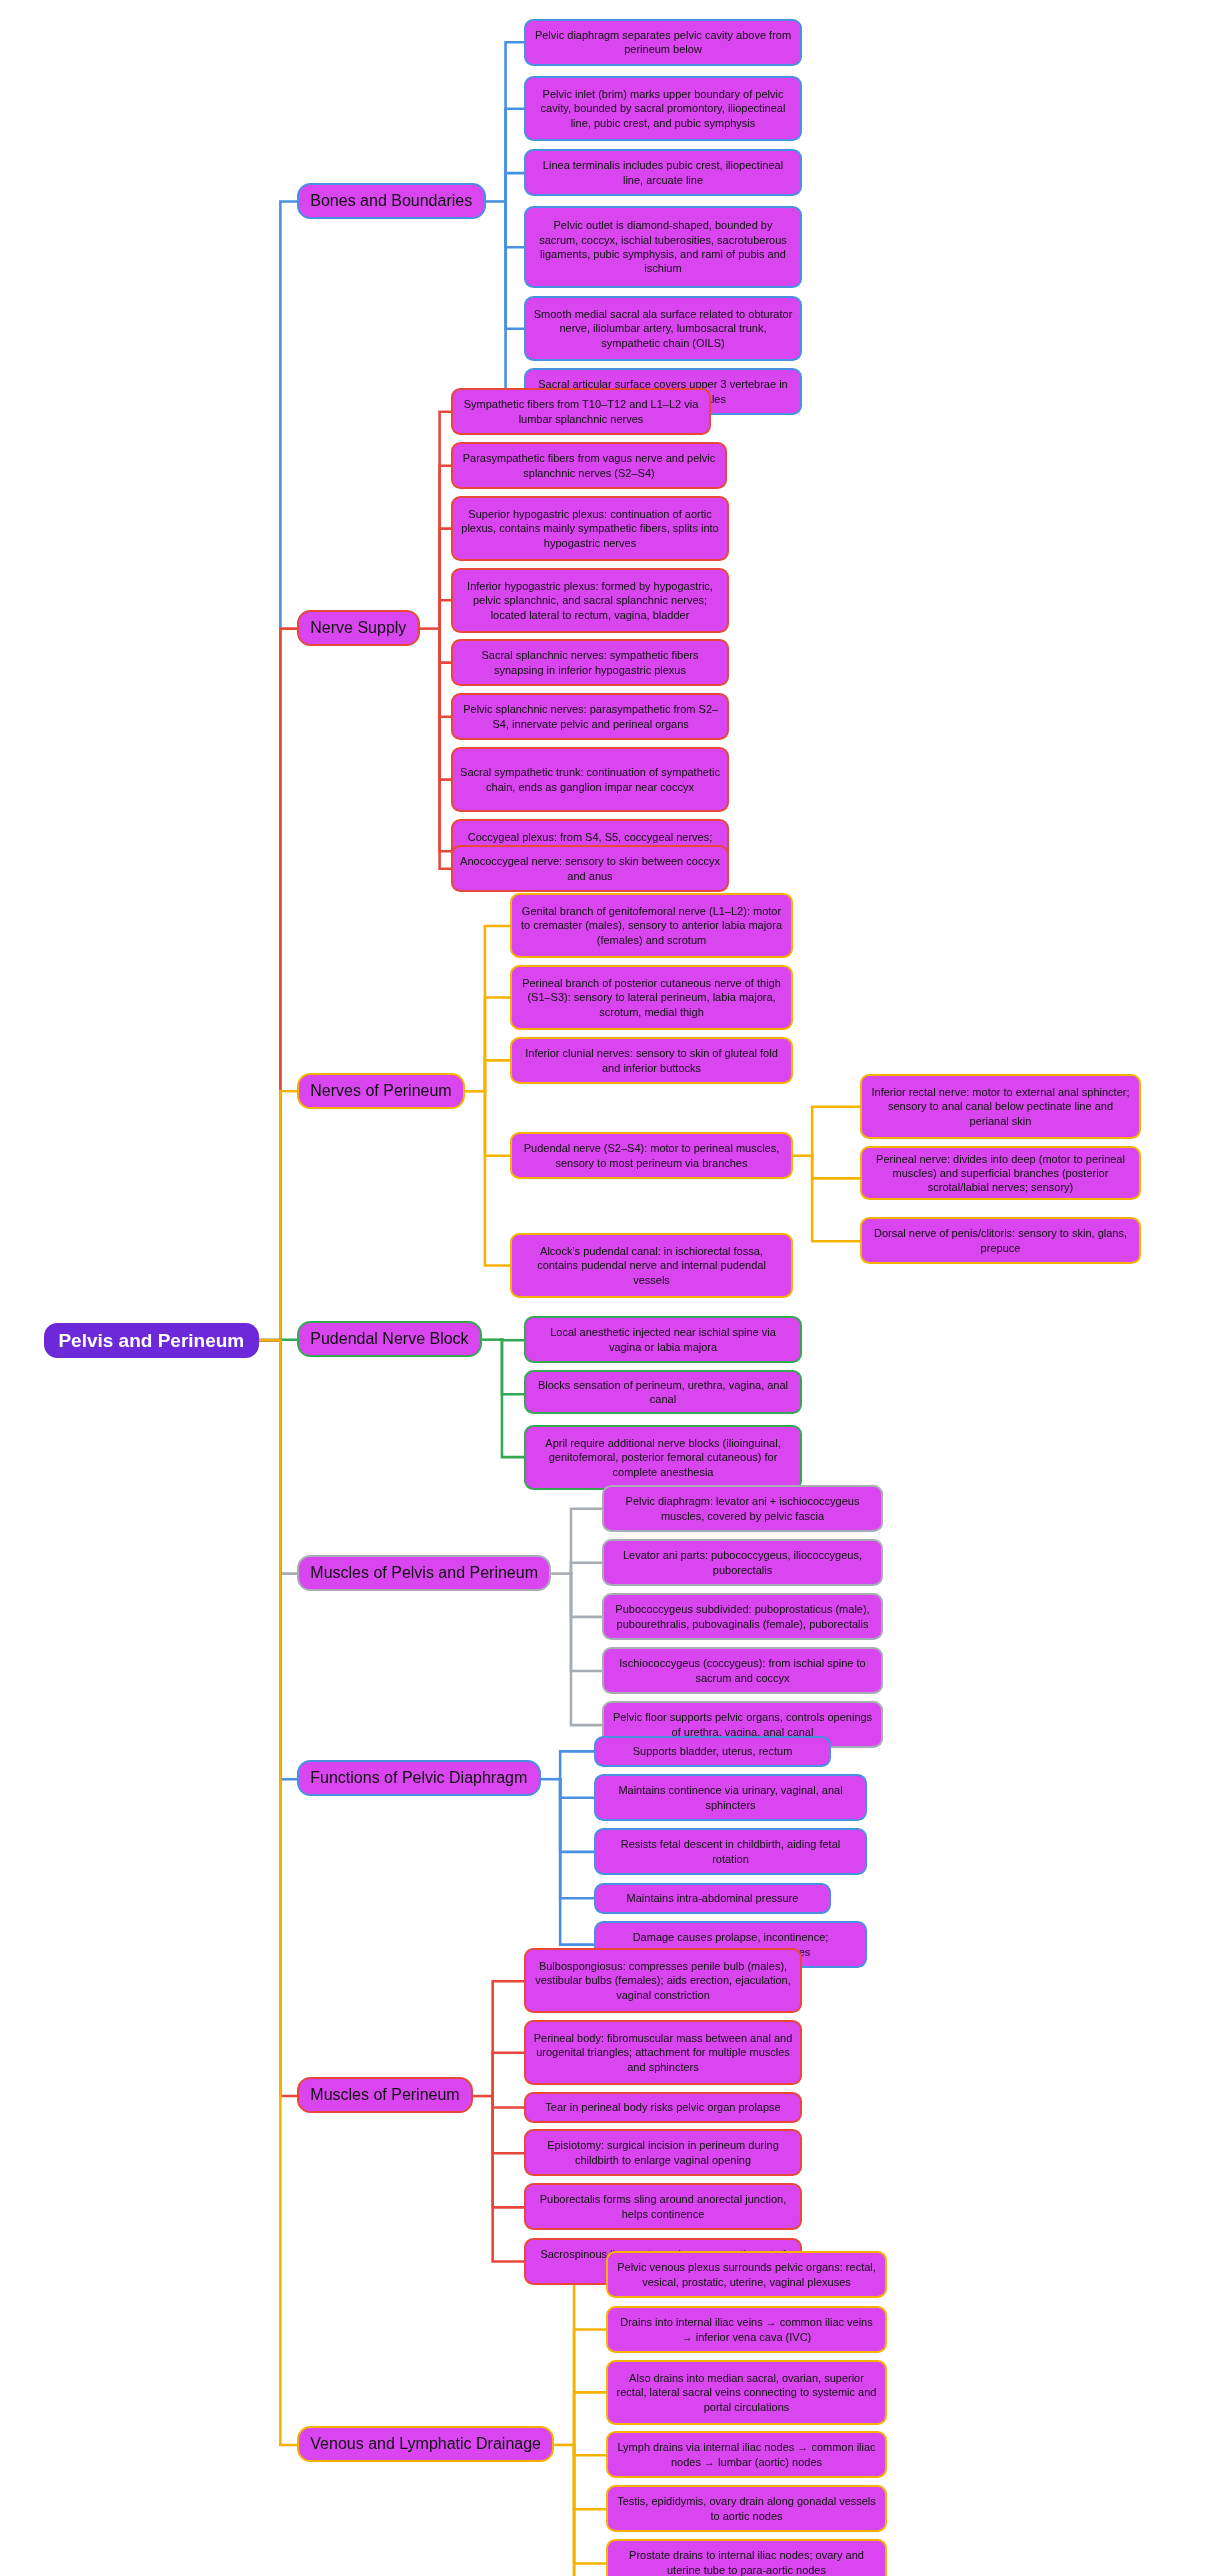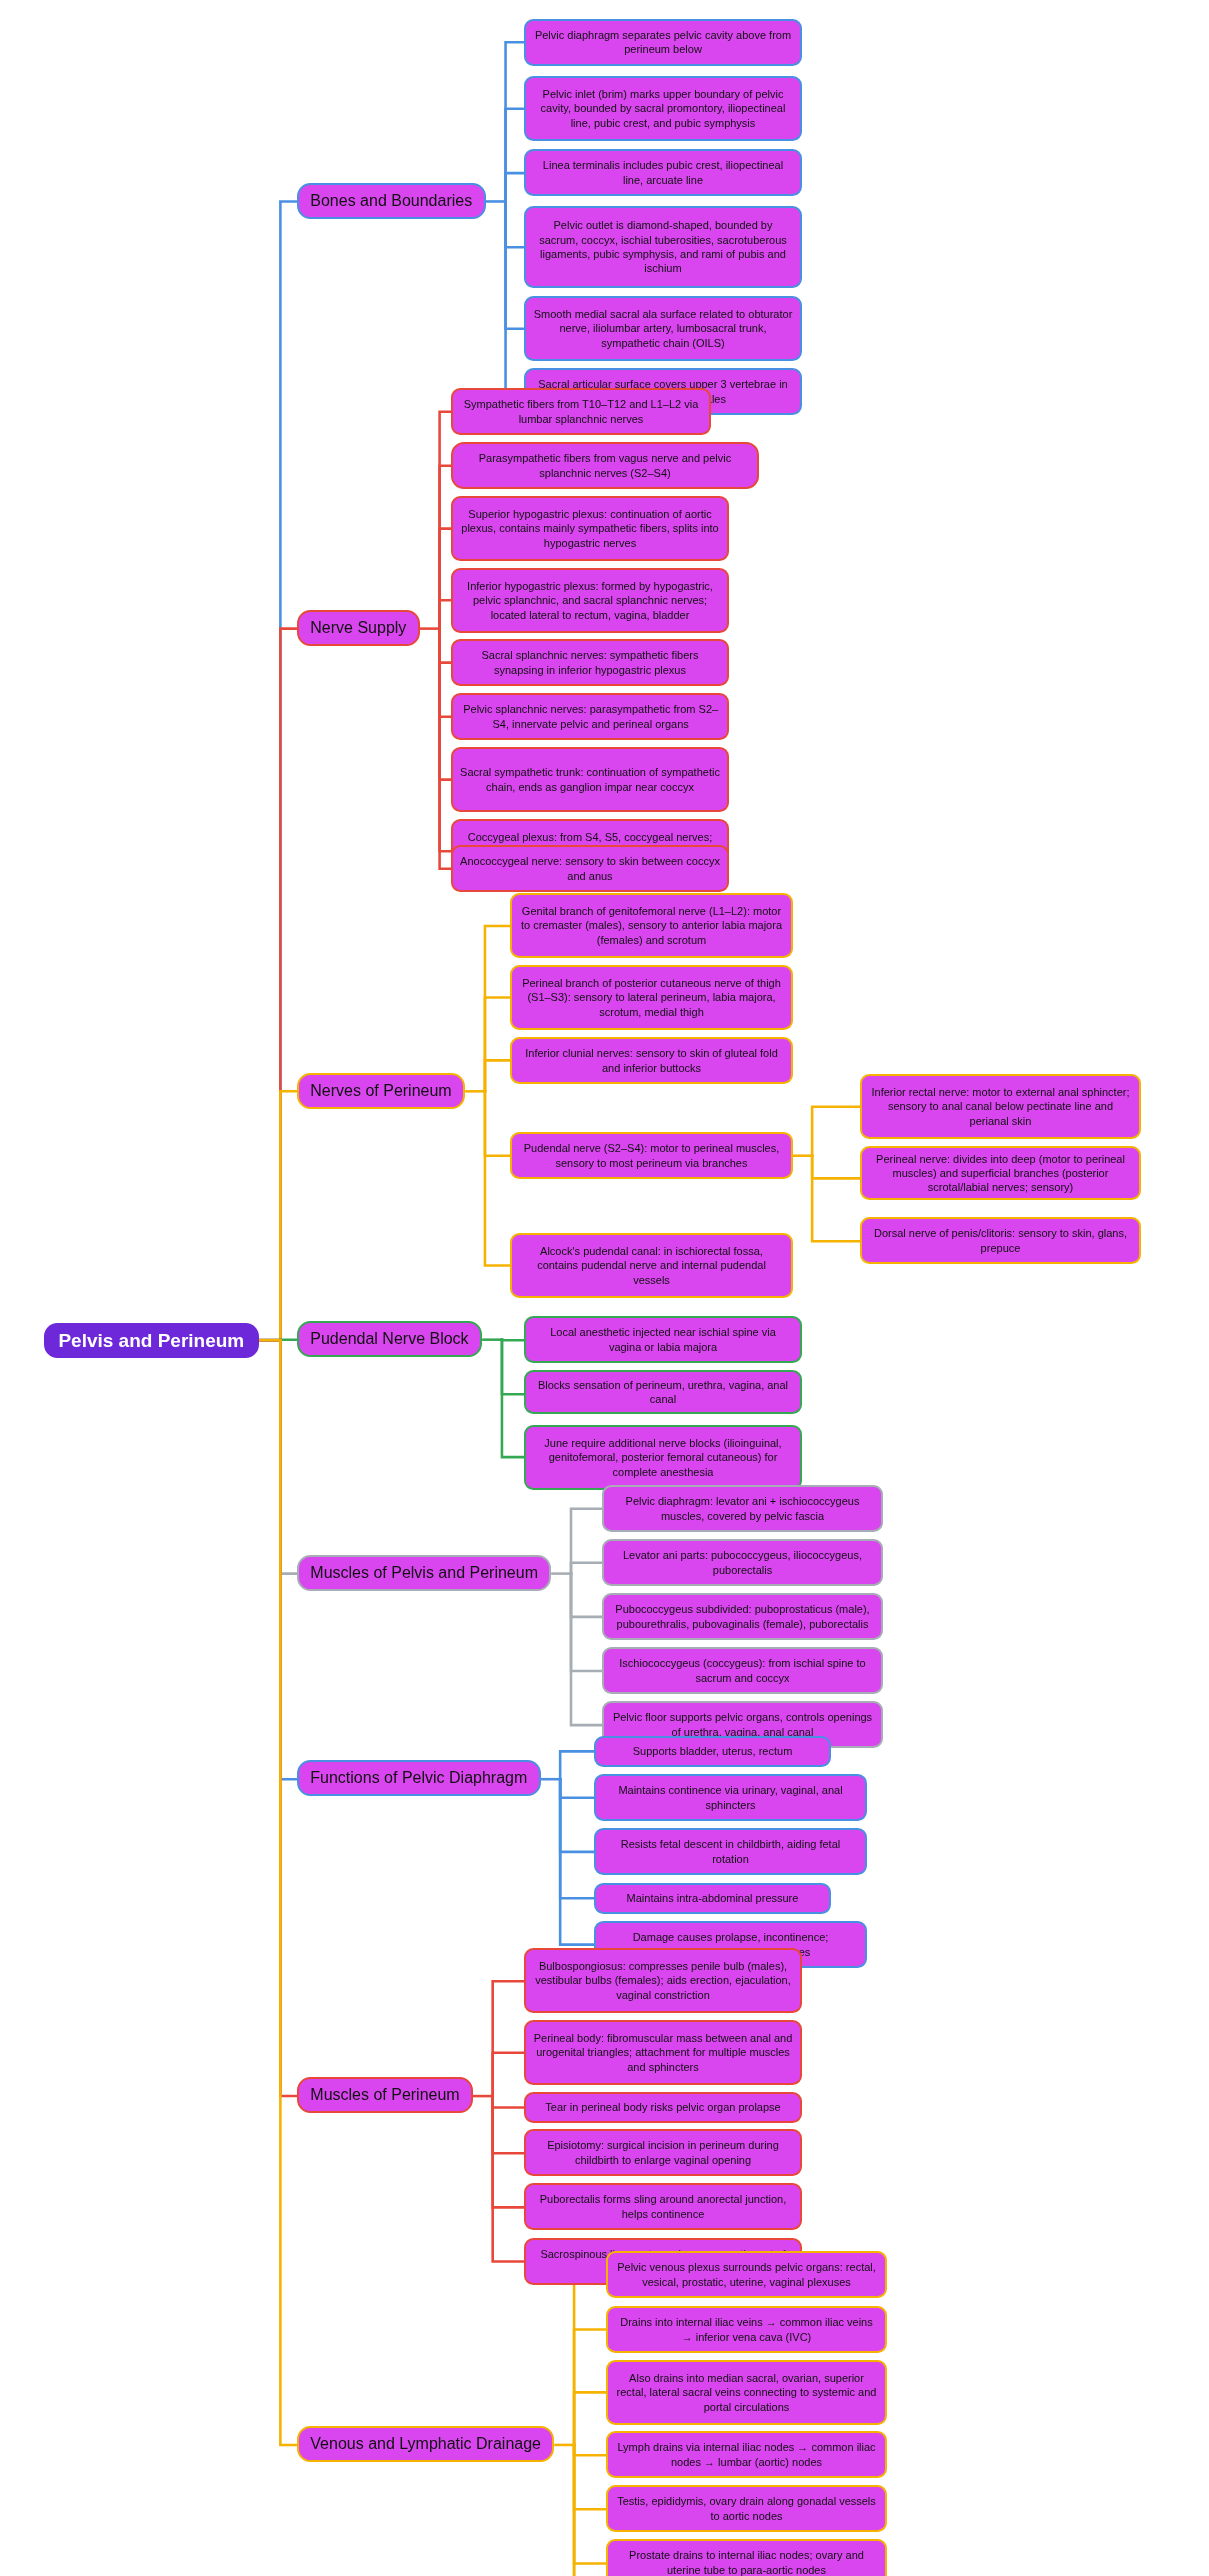--- a/index.html
+++ b/index.html
@@ -163,42 +163,42 @@
   <div class="node branch-node c-amber" style="left:297px; top:2426px;">Venous and Lymphatic Drainage</div>
 
   <div class="node leaf-node c-blue" style="left:524px; top:18.5px; width:278px; height:47px;">Pelvic diaphragm separates pelvic cavity above from perineum below</div>
   <div class="node leaf-node c-blue" style="left:524px; top:76px; width:278px; height:65px;">Pelvic inlet (brim) marks upper boundary of pelvic cavity, bounded by sacral promontory, iliopectineal line, pubic crest, and pubic symphysis</div>
   <div class="node leaf-node c-blue" style="left:524px; top:149px; width:278px; height:47px;">Linea terminalis includes pubic crest, iliopectineal line, arcuate line</div>
   <div class="node leaf-node c-blue" style="left:524px; top:206px; width:278px; height:82px;">Pelvic outlet is diamond-shaped, bounded by sacrum, coccyx, ischial tuberosities, sacrotuberous ligaments, pubic symphysis, and rami of pubis and ischium</div>
   <div class="node leaf-node c-blue" style="left:524px; top:296px; width:278px; height:65px;">Smooth medial sacral ala surface related to obturator nerve, iliolumbar artery, lumbosacral trunk, sympathetic chain (OILS)</div>
   <div class="node leaf-node c-blue" style="left:524px; top:368px; width:278px; height:47px;">Sacral articular surface covers upper 3 vertebrae in males, upper 2 in females</div>
 
   <div class="node leaf-node c-red" style="left:451px; top:388px; width:260px; height:47px;">Sympathetic fibers from T10–T12 and L1–L2 via lumbar splanchnic nerves</div>
-  <div class="node leaf-node c-red" style="left:451px; top:442px; width:308px; height:47px;border-radius:13px;">Parasympathetic fibers from vagus nerve and pelvic splanchnic nerves (S2–S4)</div>
+  <div class="node leaf-node c-red" style="left:451px; top:442px; width:276px; height:47px;">Parasympathetic fibers from vagus nerve and pelvic splanchnic nerves (S2–S4)</div>
   <div class="node leaf-node c-red" style="left:451px; top:496px; width:278px; height:65px;">Superior hypogastric plexus: continuation of aortic plexus, contains mainly sympathetic fibers, splits into hypogastric nerves</div>
   <div class="node leaf-node c-red" style="left:451px; top:568px; width:278px; height:65px;">Inferior hypogastric plexus: formed by hypogastric, pelvic splanchnic, and sacral splanchnic nerves; located lateral to rectum, vagina, bladder</div>
   <div class="node leaf-node c-red" style="left:451px; top:639px; width:278px; height:47px;">Sacral splanchnic nerves: sympathetic fibers synapsing in inferior hypogastric plexus</div>
   <div class="node leaf-node c-red" style="left:451px; top:693px; width:278px; height:47px;padding-left:8px;">Pelvic splanchnic nerves: parasympathetic from S2–S4, innervate pelvic and perineal organs</div>
   <div class="node leaf-node c-red" style="left:451px; top:747px; width:278px; height:65px;">Sacral sympathetic trunk: continuation of sympathetic chain, ends as ganglion impar near coccyx</div>
   <div class="node leaf-node c-red" style="left:451px; top:819px; width:278px; height:65px;">Coccygeal plexus: from S4, S5, coccygeal nerves; innervates coccygeus muscle, levator ani parts, sacrococcygeal joint</div>
   <div class="node leaf-node c-red" style="left:451px; top:845px; width:278px; height:47px;">Anococcygeal nerve: sensory to skin between coccyx and anus</div>
 
   <div class="node leaf-node c-amber" style="left:510px; top:893px; width:283px; height:65px;">Genital branch of genitofemoral nerve (L1–L2): motor to cremaster (males), sensory to anterior labia majora (females) and scrotum</div>
   <div class="node leaf-node c-amber" style="left:510px; top:965px; width:283px; height:65px;">Perineal branch of posterior cutaneous nerve of thigh (S1–S3): sensory to lateral perineum, labia majora, scrotum, medial thigh</div>
   <div class="node leaf-node c-amber" style="left:510px; top:1037px; width:283px; height:47px;">Inferior clunial nerves: sensory to skin of gluteal fold and inferior buttocks</div>
   <div class="node leaf-node c-amber" style="left:510px; top:1132px; width:283px; height:47px;">Pudendal nerve (S2–S4): motor to perineal muscles, sensory to most perineum via branches</div>
   <div class="node leaf-node c-amber" style="left:510px; top:1233px; width:283px; height:65px;">Alcock's pudendal canal: in ischiorectal fossa, contains pudendal nerve and internal pudendal vessels</div>
 
   <div class="node sub-leaf c-amber" style="left:860px; top:1074px; width:281px; height:65px;">Inferior rectal nerve: motor to external anal sphincter; sensory to anal canal below pectinate line and perianal skin</div>
   <div class="node sub-leaf c-amber" style="left:860px; top:1146px; width:281px; height:54px;">Perineal nerve: divides into deep (motor to perineal muscles) and superficial branches (posterior scrotal/labial nerves; sensory)</div>
   <div class="node sub-leaf c-amber" style="left:860px; top:1217px; width:281px; height:47px;">Dorsal nerve of penis/clitoris: sensory to skin, glans, prepuce</div>
 
   <div class="node leaf-node c-green" style="left:524px; top:1316px; width:278px; height:47px;">Local anesthetic injected near ischial spine via vagina or labia majora</div>
   <div class="node leaf-node c-green" style="left:524px; top:1370px; width:278px; height:44px;">Blocks sensation of perineum, urethra, vagina, anal canal</div>
-  <div class="node leaf-node c-green" style="left:524px; top:1425px; width:278px; height:65px;">June require additional nerve blocks (ilioinguinal, genitofemoral, posterior femoral cutaneous) for complete anesthesia</div>
+  <div class="node leaf-node c-green" style="left:524px; top:1425px; width:278px; height:65px;">April require additional nerve blocks (ilioinguinal, genitofemoral, posterior femoral cutaneous) for complete anesthesia</div>
 
   <div class="node leaf-node c-gray" style="left:602px; top:1485px; width:281px; height:47px;">Pelvic diaphragm: levator ani + ischiococcygeus muscles, covered by pelvic fascia</div>
   <div class="node leaf-node c-gray" style="left:602px; top:1539px; width:281px; height:47px;">Levator ani parts: pubococcygeus, iliococcygeus, puborectalis</div>
   <div class="node leaf-node c-gray" style="left:602px; top:1593px; width:281px; height:47px;">Pubococcygeus subdivided: puboprostaticus (male), pubourethralis, pubovaginalis (female), puborectalis</div>
   <div class="node leaf-node c-gray" style="left:602px; top:1647px; width:281px; height:47px;">Ischiococcygeus (coccygeus): from ischial spine to sacrum and coccyx</div>
   <div class="node leaf-node c-gray" style="left:602px; top:1701px; width:281px; height:47px;">Pelvic floor supports pelvic organs, controls openings of urethra, vagina, anal canal</div>
 
   <div class="node leaf-node c-blue" style="left:594px; top:1736px; width:237px; height:31px;">Supports bladder, uterus, rectum</div>
   <div class="node leaf-node c-blue" style="left:594px; top:1774px; width:273px; height:47px;">Maintains continence via urinary, vaginal, anal sphincters</div>
   <div class="node leaf-node c-blue" style="left:594px; top:1828px; width:273px; height:47px;">Resists fetal descent in childbirth, aiding fetal rotation</div>

